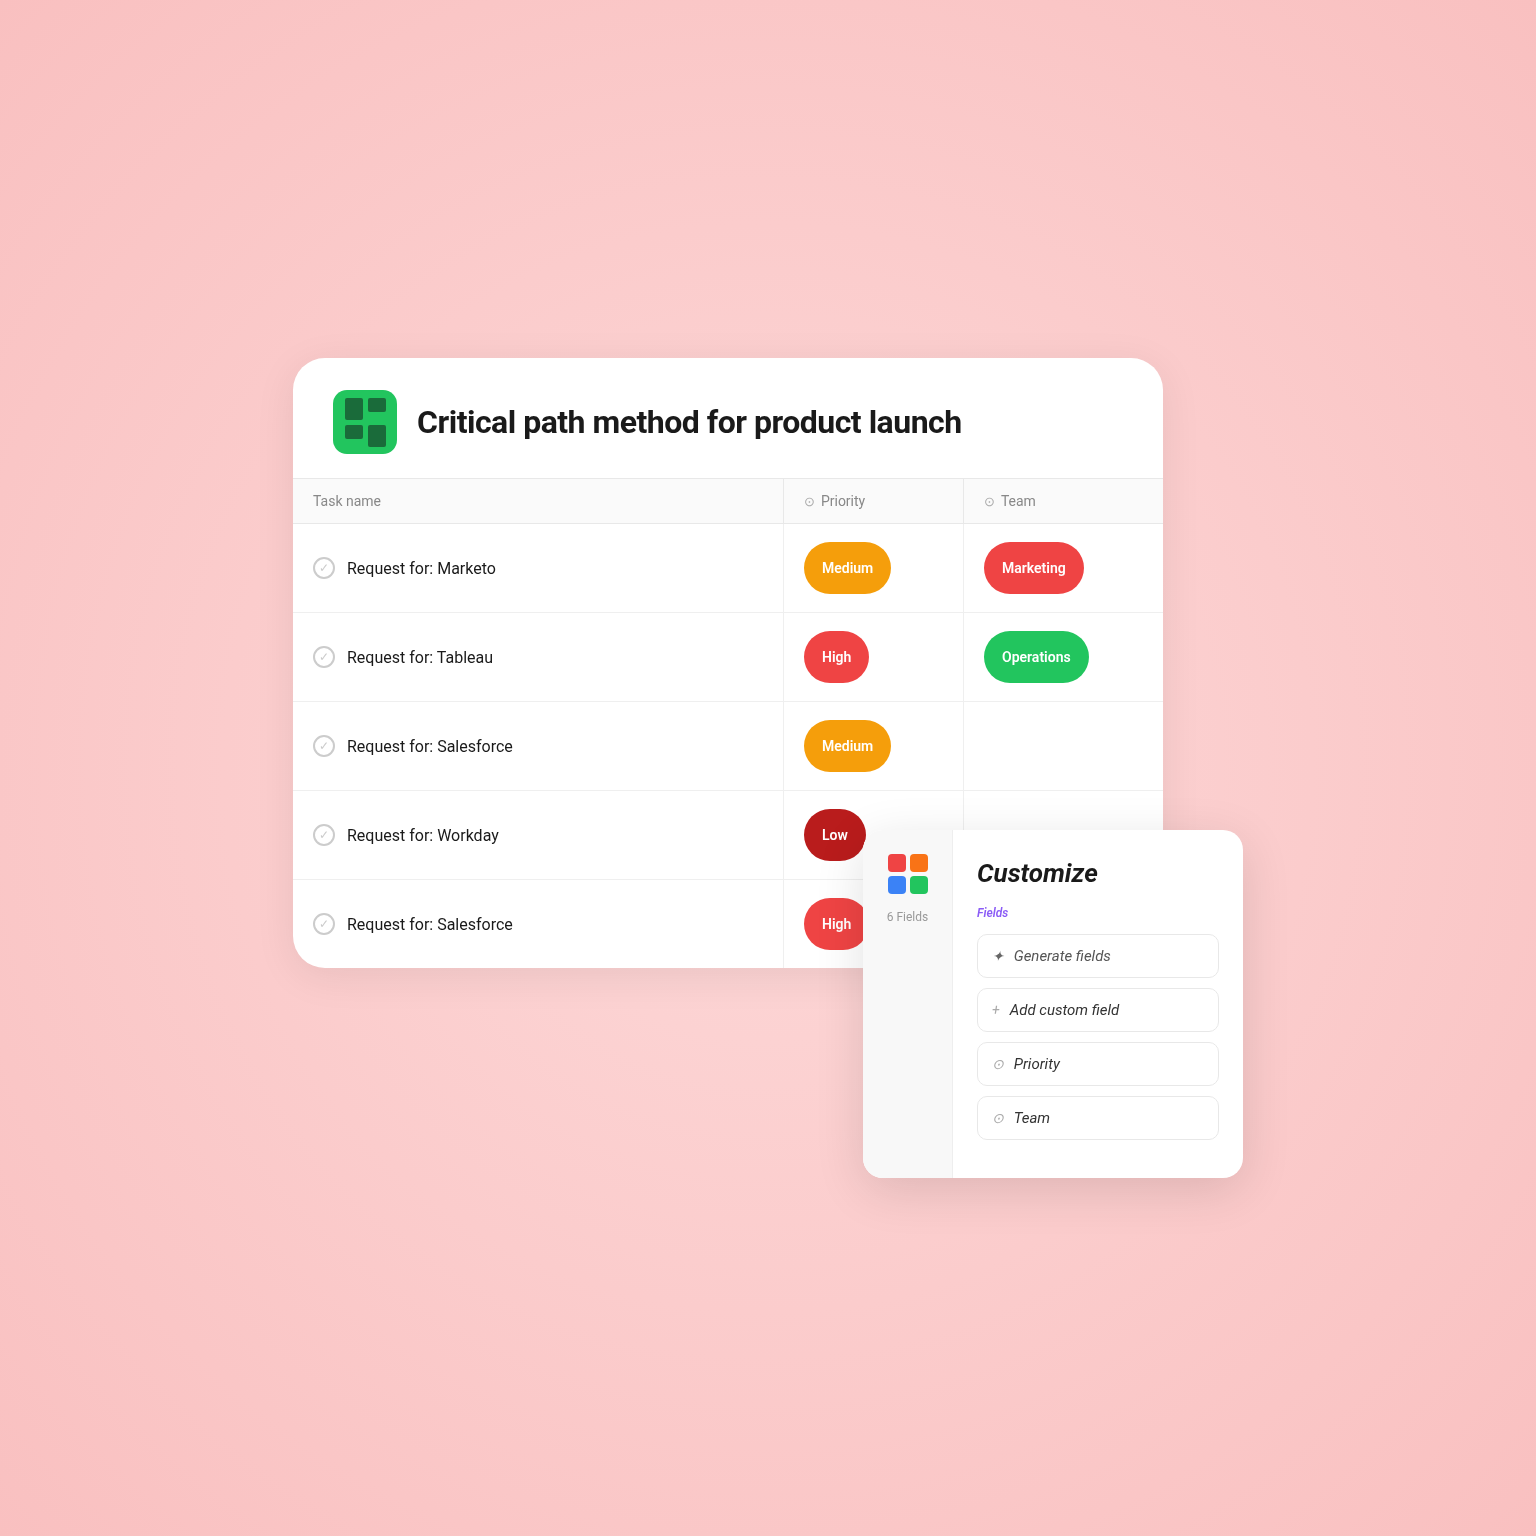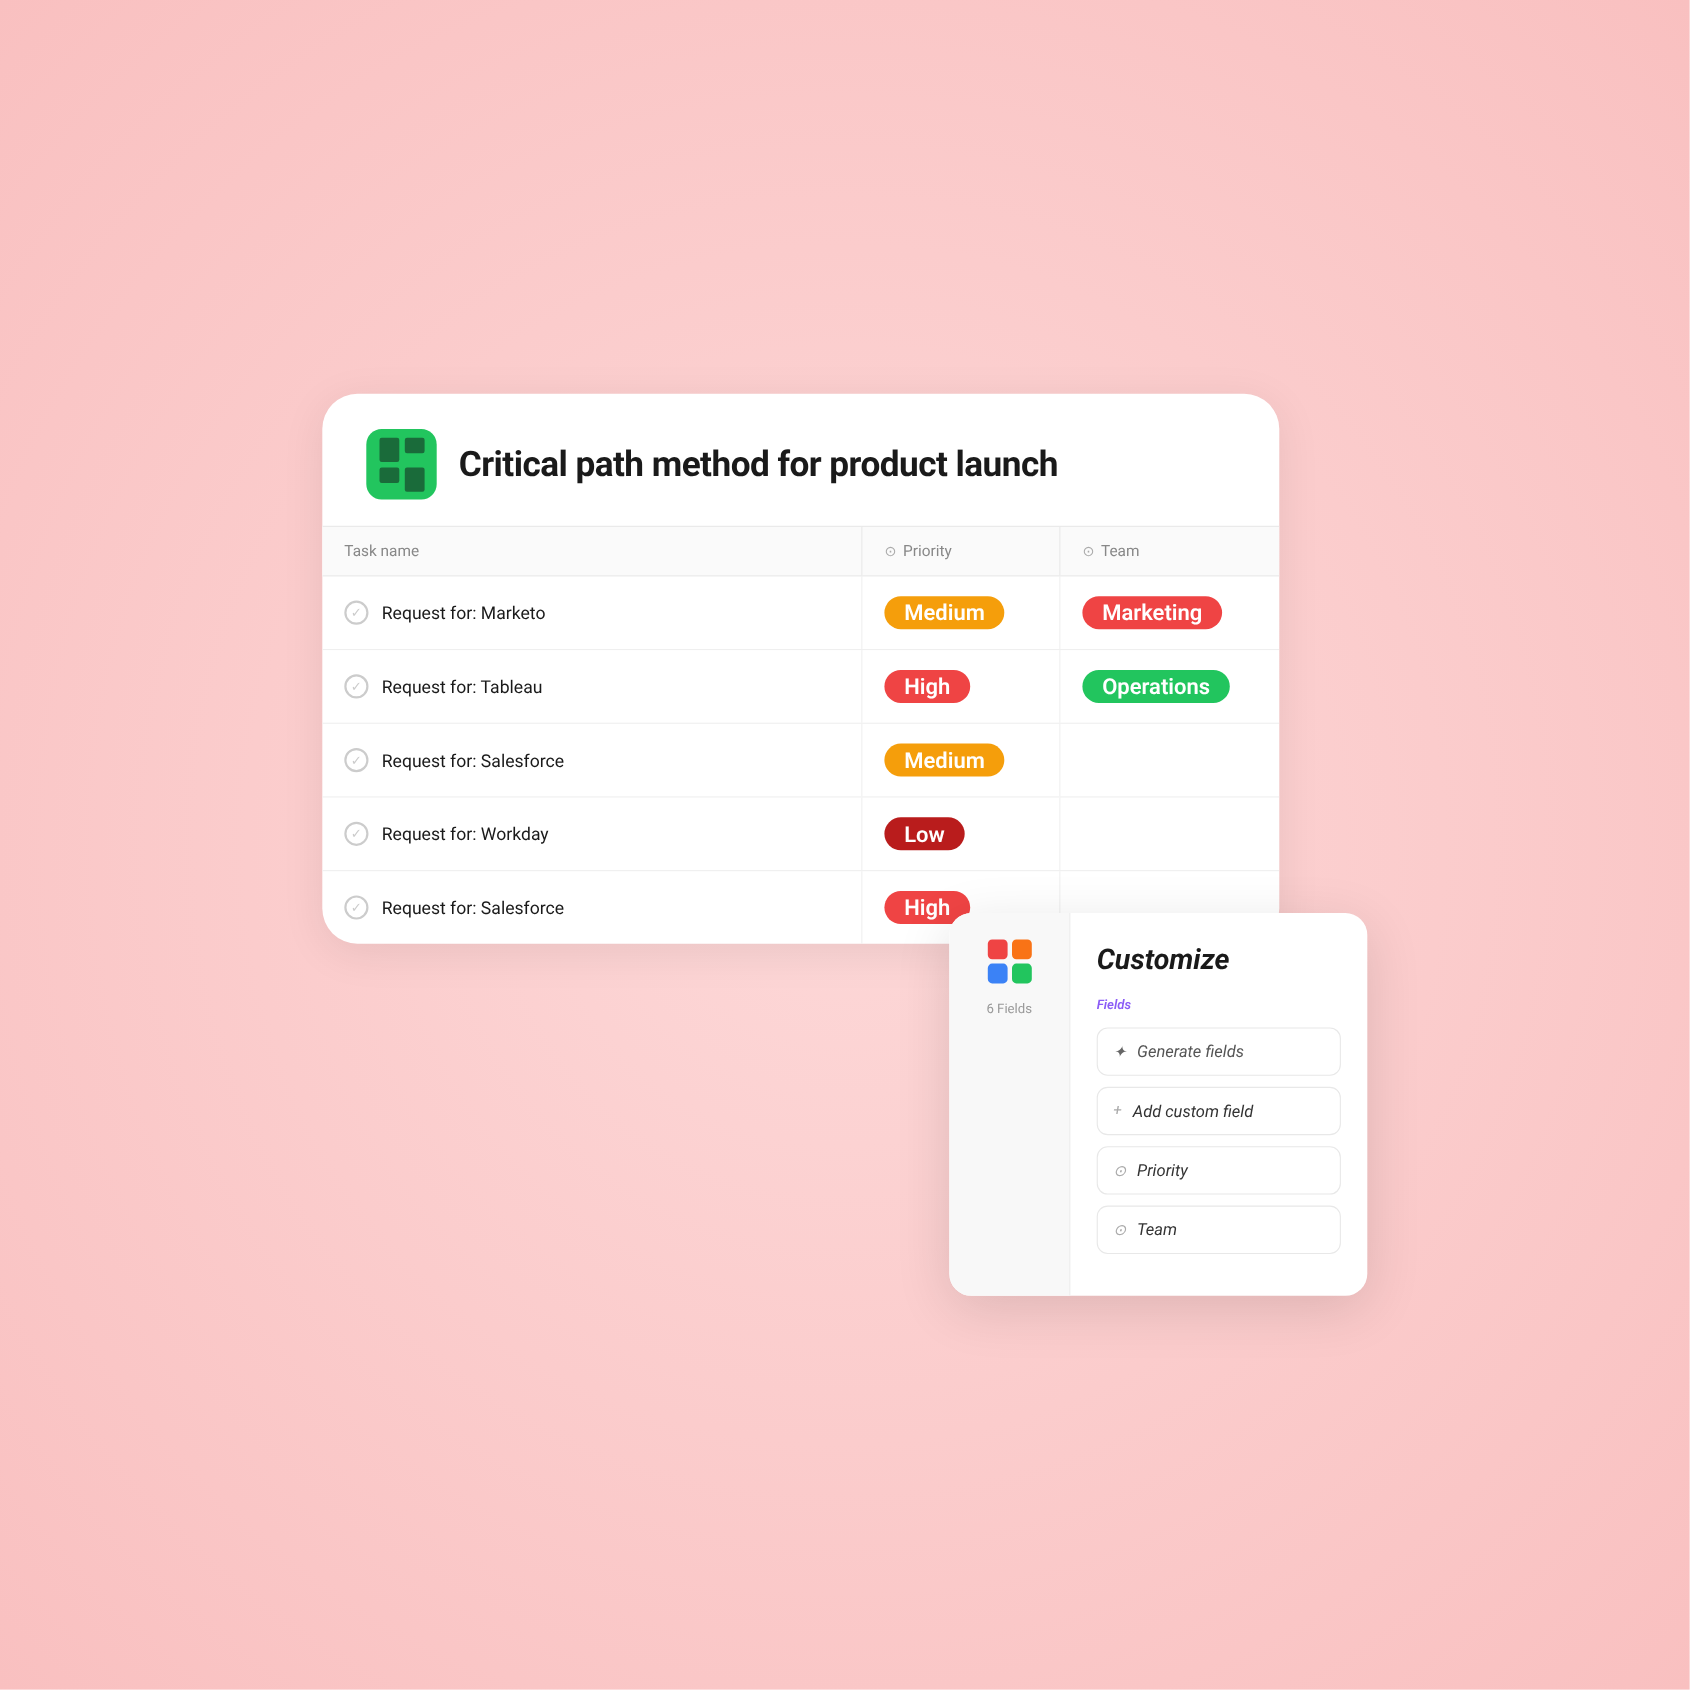--- a/index.html
+++ b/index.html
@@ -147,23 +147,23 @@
       align-items: center;
       justify-content: center;
       flex-shrink: 0;
       color: #ccc;
       font-size: 12px;
     }
 
     .badge {
       display: inline-flex;
       align-items: center;
-      padding: 3px 18px;
+      padding: 18px 18px;
       border-radius: 999px;
-      font-size: 20px;
+      font-size: 14px;
       font-weight: 600;
       color: white;
       text-align: center;
     }
 
     .badge-medium { background: #f59e0b; }
     .badge-high { background: #ef4444; }
     .badge-low { background: #b91c1c; }
     .badge-marketing { background: #ef4444; }
     .badge-operations { background: #22c55e; }
@@ -175,21 +175,21 @@
       right: 0;
       width: 380px;
       background: #ffffff;
       border-radius: 20px;
       box-shadow: 0 12px 50px rgba(0,0,0,0.12);
       overflow: hidden;
       display: flex;
     }
 
     .panel-sidebar {
-      width: 110px;
+      width: 90px;
       background: #f8f8f8;
       border-right: 1px solid #eee;
       display: flex;
       flex-direction: column;
       align-items: center;
       padding: 24px 20px;
       gap: 8px;
     }
 
     .sidebar-logo {

